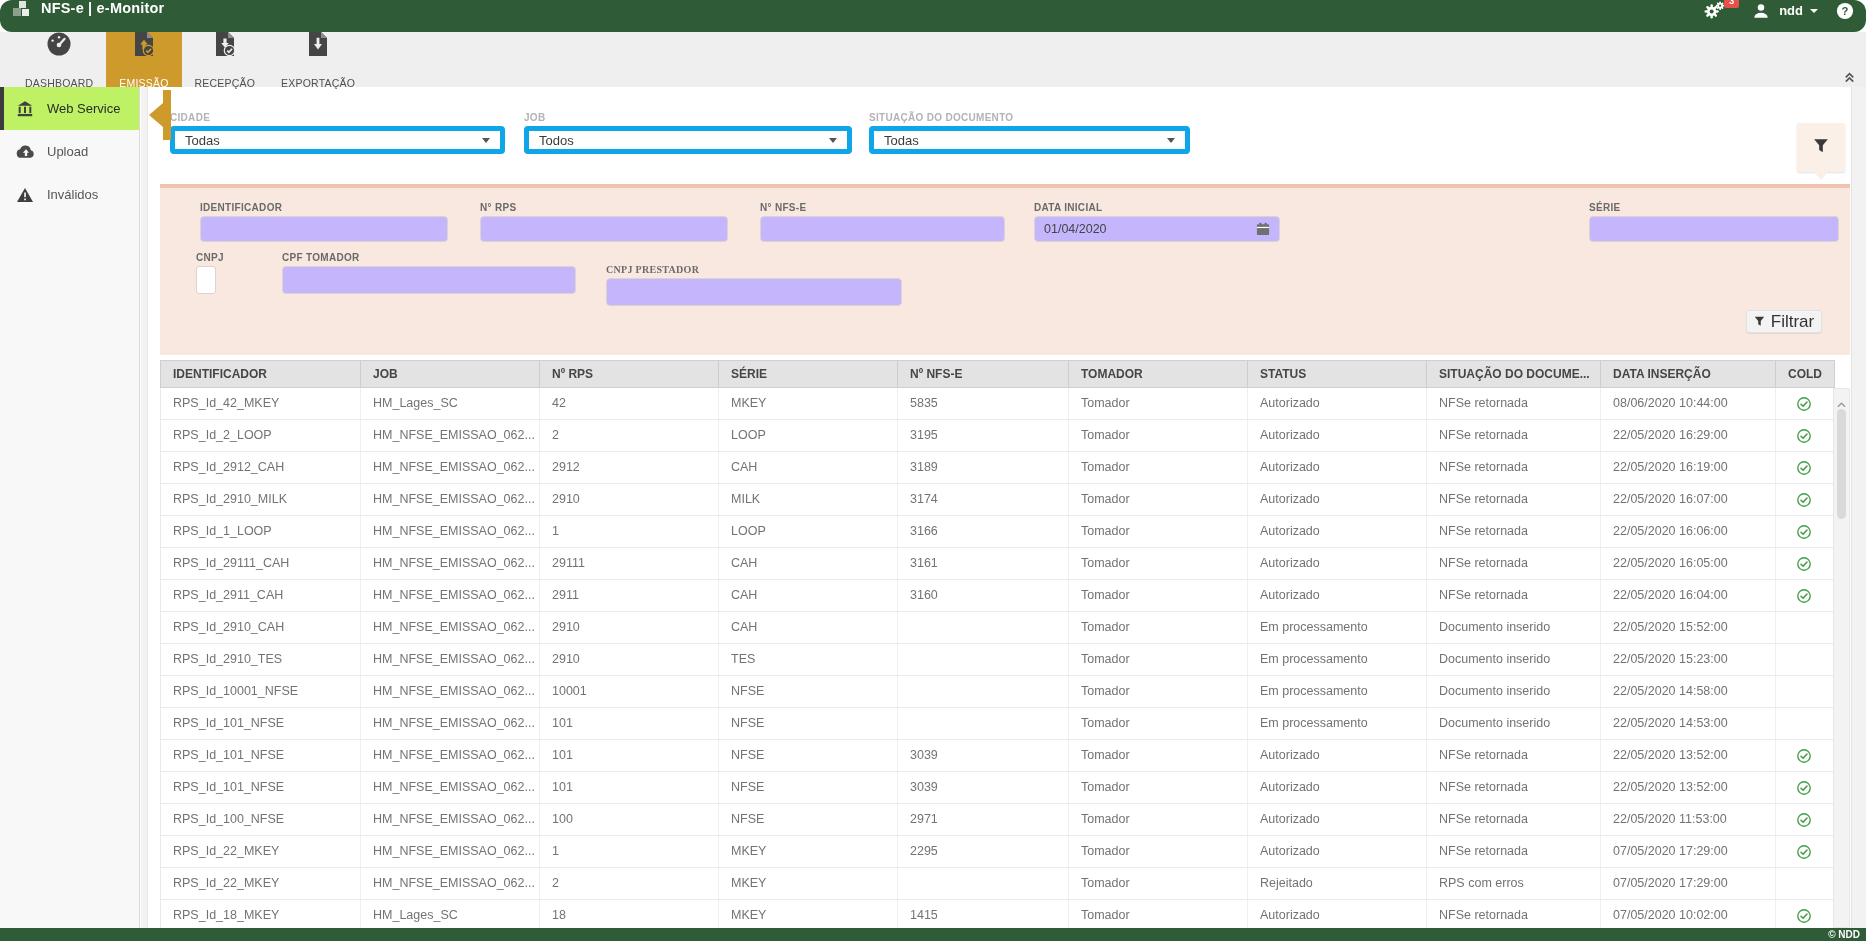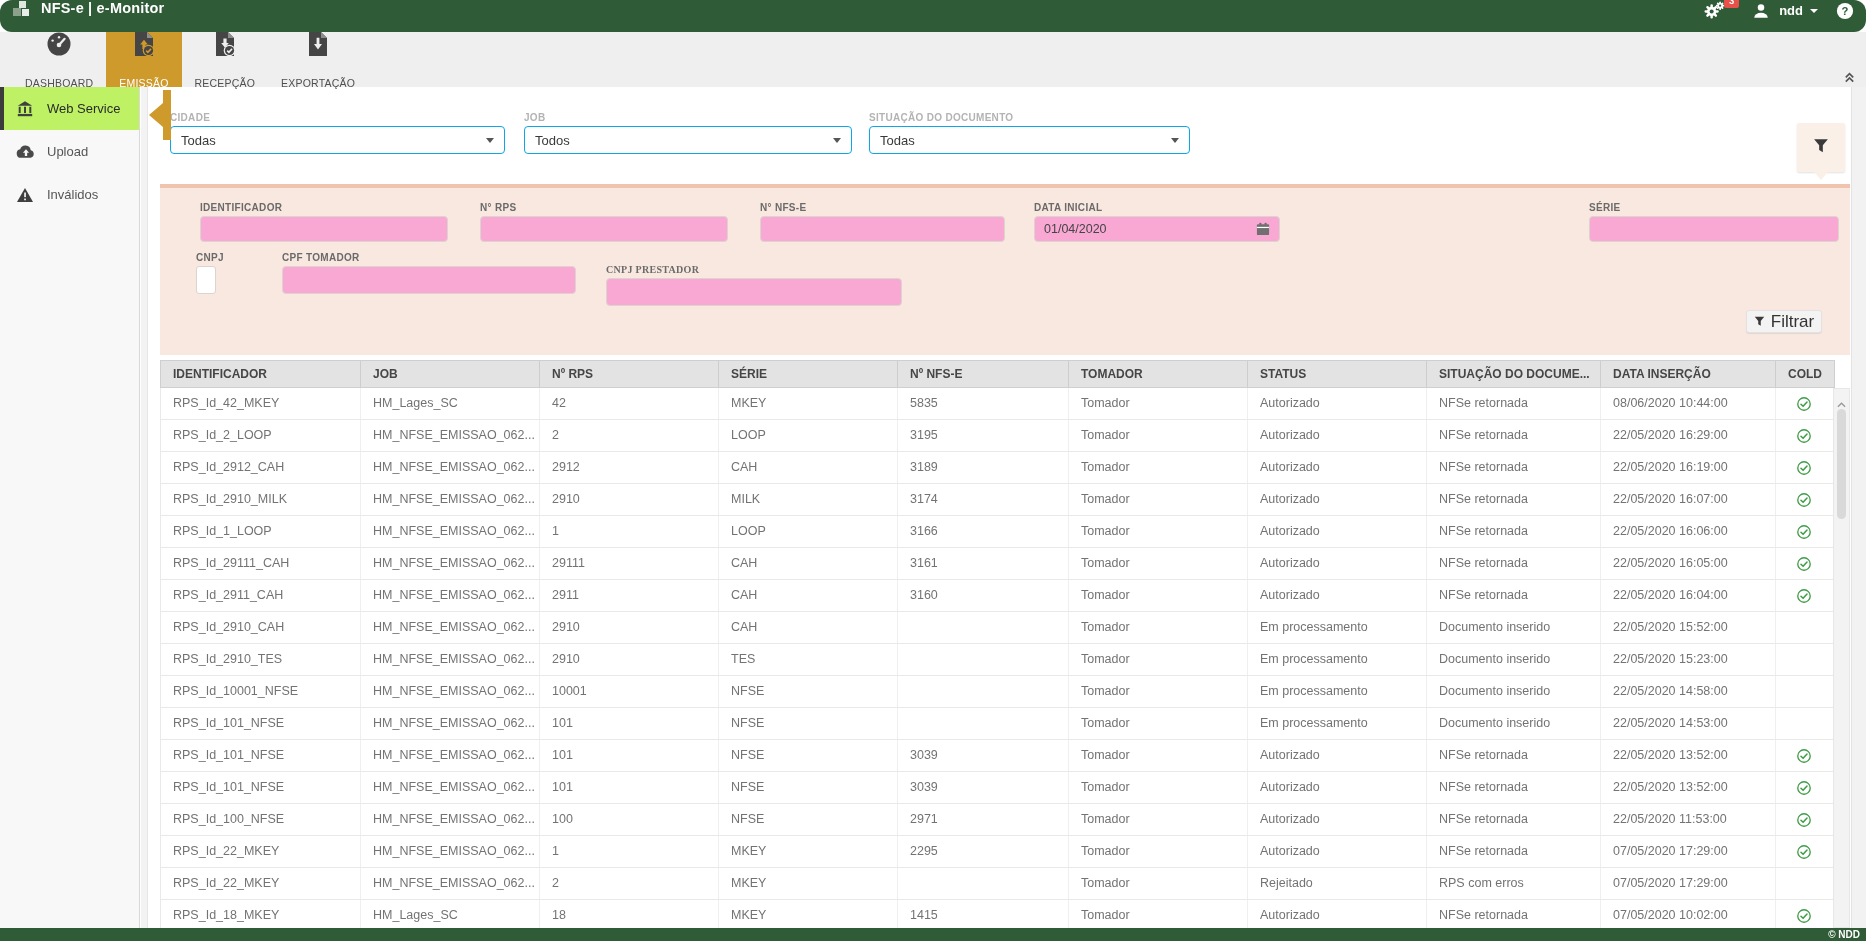--- a/index.html
+++ b/index.html
@@ -52,37 +52,37 @@
   
   .content { position:absolute; left:148px; top:87px; width:1703px; height:841px; background:#fff; }
   .page-scroll { position:absolute; left:1851px; top:87px; width:15px; height:841px;
     background:#f2f2f2; border-left:1px solid #e3e3e3; z-index:4; }
 
   .flabel { display:block; font-size:10px; font-weight:bold; letter-spacing:.3px;
     color:#6a6a6a; margin-bottom:3px; white-space:nowrap; }
   .flabel.light { color:#b3b3b3; }
 
   .select-group { position:absolute; top:25px; }
-  .select { background:#fff; border:1px solid #0ea5e9; border-radius:4px; height:28px;
+  .select { background:#fff; border:5px solid #0ea5e9; border-radius:4px; height:28px;
     display:flex; align-items:center; padding:0 10px; cursor:pointer; }
   .sel-val { font-size:13px; color:#3a3a3a; }
   .sel-caret { margin-left:auto; width:0; height:0; border-left:4.5px solid transparent;
     border-right:4.5px solid transparent; border-top:5px solid #555; }
 
   .filter-toggle { position:absolute; left:1649px; top:36px; width:48px; height:49px;
     background:#fbf0e7; border-radius:2px; display:flex; align-items:center; justify-content:center;
     cursor:pointer; box-shadow:0 1px 2px rgba(0,0,0,.12); }
   .filter-toggle::after { content:""; position:absolute; top:49px; left:17px; width:0; height:0;
     border-left:7px solid transparent; border-right:7px solid transparent;
     border-top:8px solid #fbf0e7; }
 
   .peach-panel { position:absolute; left:12px; top:97px; width:1690px; height:171px;
     background:#f9e8df; border-top:4px solid #f0c3ae; }
   .fgroup { position:absolute; }
-  .tinput { background:#f9a8d4; border:1px solid #dcd4ce; border-radius:4px; height:26px;
+  .tinput { background:#c4b5fd; border:1px solid #dcd4ce; border-radius:4px; height:26px;
     display:flex; align-items:center; padding:0 9px; font-size:12.5px; color:#444; }
   .tinput .cal { margin-left:auto; display:flex; }
   .checkbox { width:20px; height:28px; background:#fff; border:1px solid #dcd4ce; border-radius:3px; }
   .filtrar-btn { position:absolute; left:1586px; top:122px; width:76px; height:23px;
     background:#f3f3f3; border:1px solid #e2e2e2; border-radius:3px; display:flex;
     align-items:center; justify-content:center; gap:6px; font-size:17px; color:#333; cursor:pointer;
     box-shadow:0 1px 1px rgba(0,0,0,.08); }
 
   
   .table { position:absolute; left:12px; top:273px; width:1690px; }

